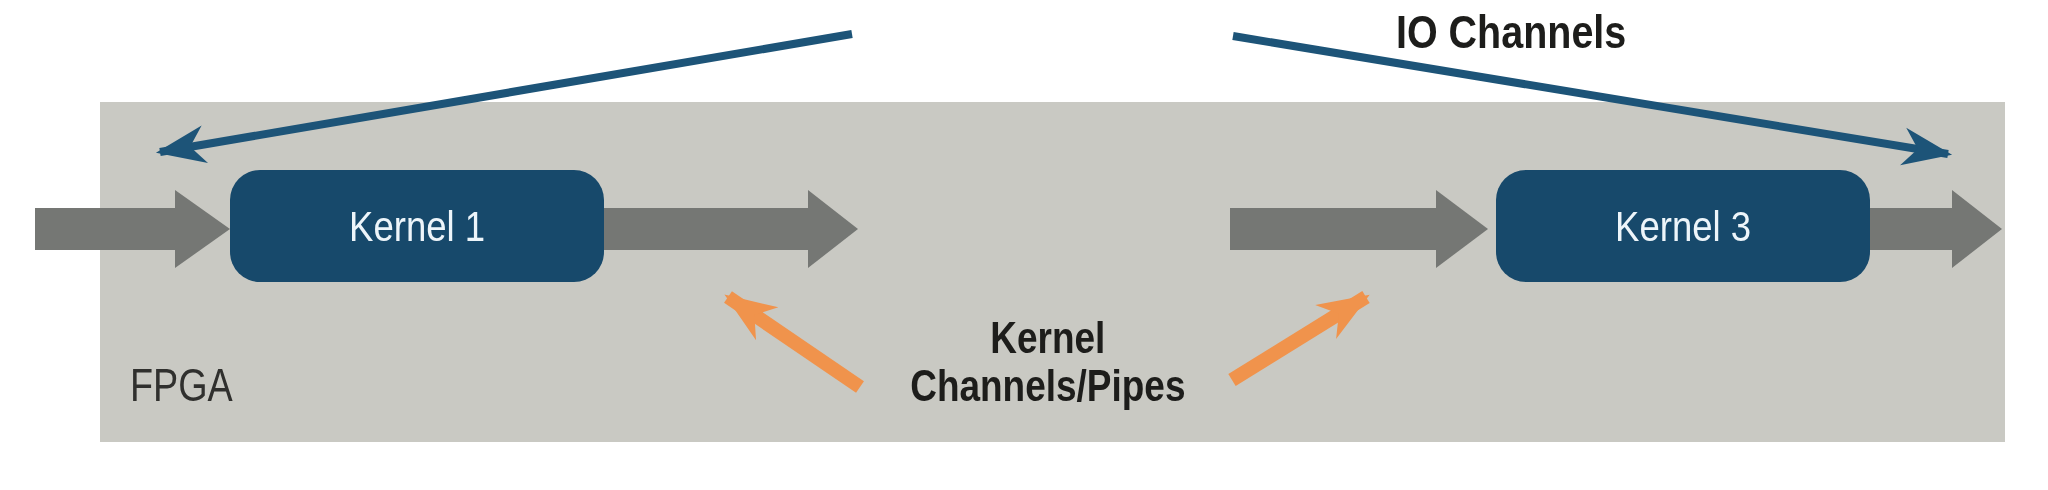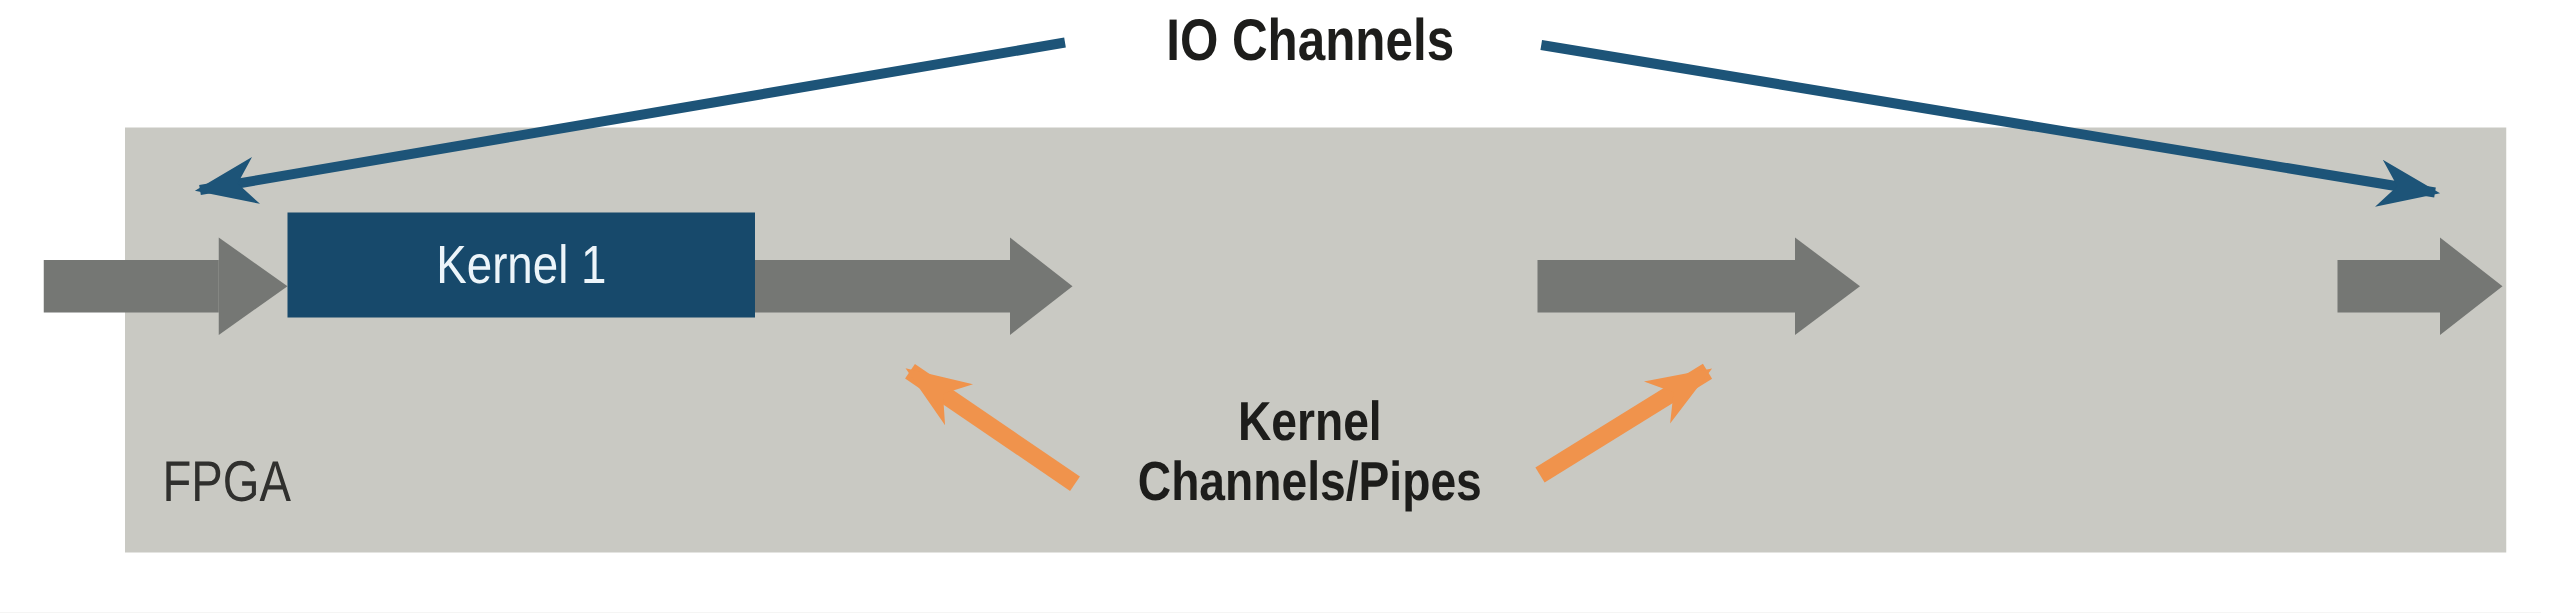--- a/index.html
+++ b/index.html
@@ -9,34 +9,34 @@
   }
   .fpga-box{
     position:absolute;left:100px;top:102px;width:1905px;height:340px;
     background:#c9c9c3;
   }
   .arrows{
     position:absolute;left:0;top:0;width:2048px;height:490px;
     pointer-events:none;z-index:2;
   }
   .kernel-box{
-    position:absolute;top:170px;height:84px;background:#17496b;
-    display:flex;align-items:center;justify-content:center;z-index:3;
+    position:absolute;top:170px;height:112px;background:#17496b;
+    display:flex;align-items:center;justify-content:center;z-index:3;border-radius:30px;
   }
   .kernel-box .kernel-label{
     color:#edf5fa;font-size:43px;font-weight:400;letter-spacing:0px;
     transform:scaleX(0.85);transform-origin:50% 50%;white-space:nowrap;
   }
   .k1{left:230px;width:374px;}
   .k2{left:862px;width:366px;}
   .k3{left:1496px;width:374px;}
   .center-wrap{
     position:absolute;left:448px;width:1200px;text-align:center;z-index:4;
   }
-  .title-wrap{top:4px;}
+  .title-wrap{top:4px;text-align:right;}
   .title-text{
     display:inline-block;font-size:47px;font-weight:700;color:#1d1d1b;
     transform:scaleX(0.84);transform-origin:50% 50%;white-space:nowrap;
   }
   .channels-wrap{top:314px;}
   .channels-text{
     display:inline-block;font-size:44px;font-weight:700;color:#1d1d1b;
     line-height:48px;transform:scaleX(0.84);transform-origin:50% 50%;
     white-space:nowrap;
   }
@@ -91,20 +91,23 @@
       <line x1="860" y1="387" x2="728" y2="297" stroke="#f0934c" stroke-width="14" marker-end="url(#morange)"></line>
     </g>
     <g>
       <line x1="1232" y1="380" x2="1366" y2="297" stroke="#f0934c" stroke-width="14" marker-end="url(#morange)"></line>
     </g>
   </svg>
 
   <div class="kernel-box k1">
     <span class="kernel-label">Kernel 1</span>
   </div>
+  <div class="kernel-box k3">
+    <span class="kernel-label">Kernel 3</span>
+  </div>
 
   <div class="center-wrap title-wrap">
     <span class="title-text">IO Channels</span>
   </div>
 
   <div class="center-wrap channels-wrap">
     <span class="channels-text">
       <span>Kernel</span><br>
       <span>Channels/Pipes</span>
     </span>

